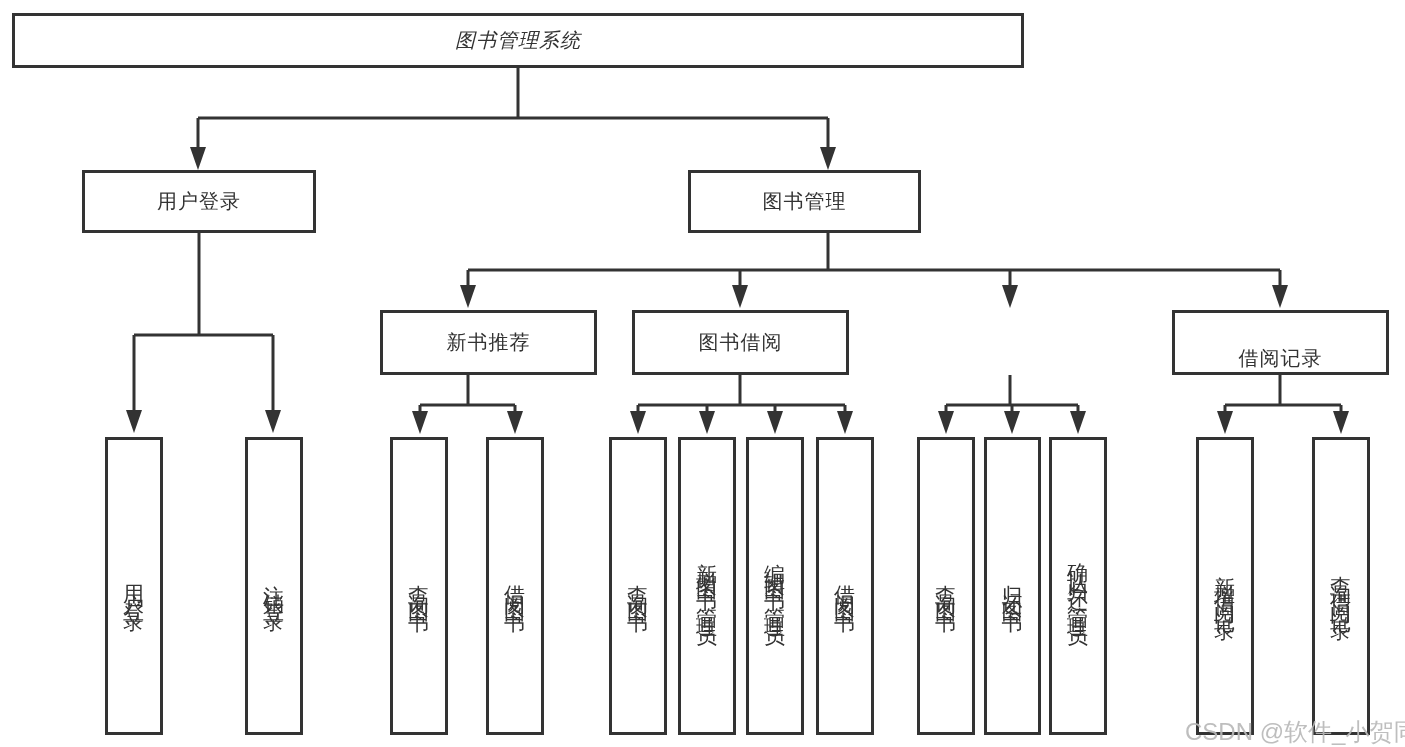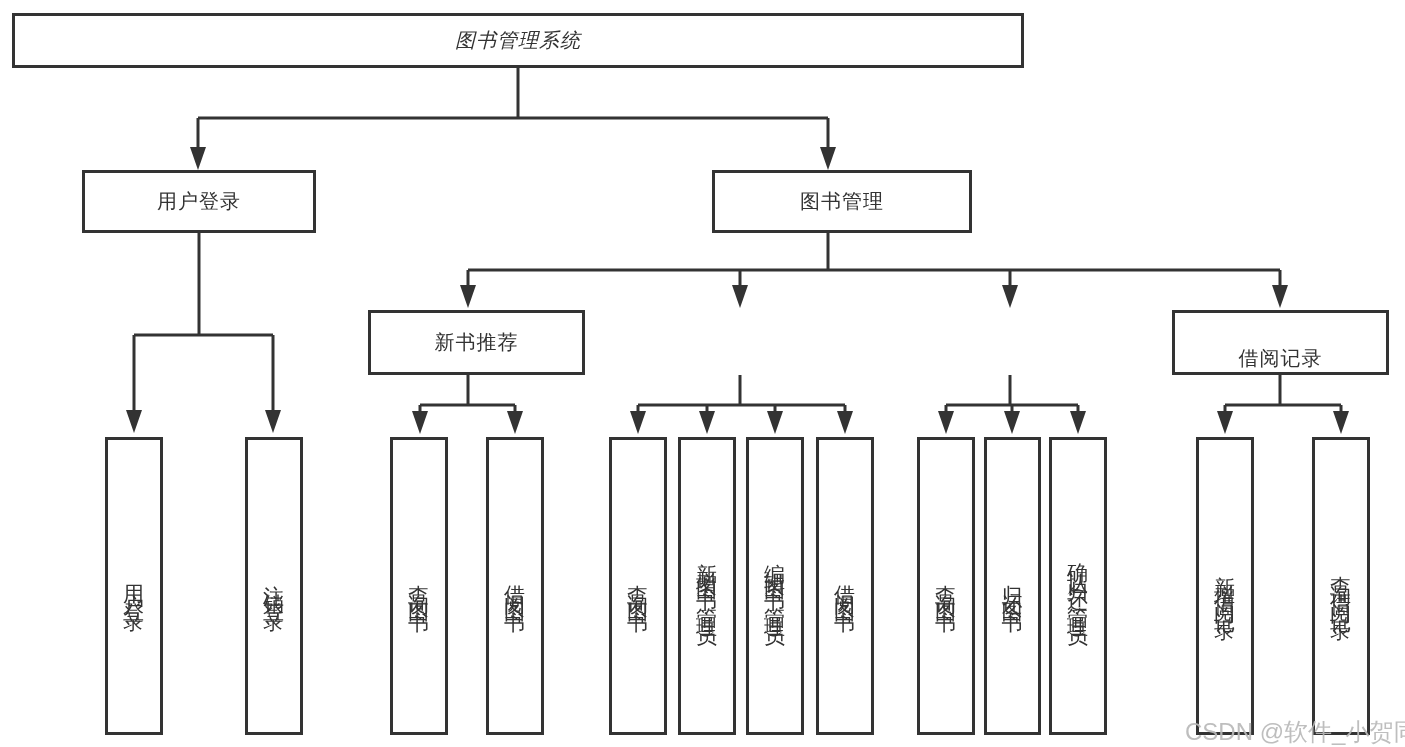--- a/index.html
+++ b/index.html
@@ -98,26 +98,29 @@
     <polygon class="ah" points="1333,411 1349,411 1341,434"></polygon>
   </svg>
 
   <div class="box root">
     <span class="h-label">图书管理系统</span>
   </div>
 
   <div class="box lvl2" style="left:82px;width:234px;">
     <span class="h-label">用户登录</span>
   </div>
-  <div class="box lvl2" style="left:712px;width:260px;">
+  <div class="box lvl2" style="left:688px;width:233px;">
     <span class="h-label">图书管理</span>
   </div>
 
-  <div class="box lvl3" style="left:368px;">
+  <div class="box lvl3" style="left:380px;">
     <span class="h-label">新书推荐</span>
+  </div>
+  <div class="box lvl3" style="left:632px;">
+    <span class="h-label">图书借阅</span>
   </div>
   <div class="box lvl3" style="left:1172px;align-items:flex-end;">
     <span class="h-label">借阅记录</span>
   </div>
 
   <div class="box leaf" style="left:105px;">
     <span class="v-label">用户登录</span>
   </div>
   <div class="box leaf" style="left:245px;">
     <span class="v-label">注销登录</span>

